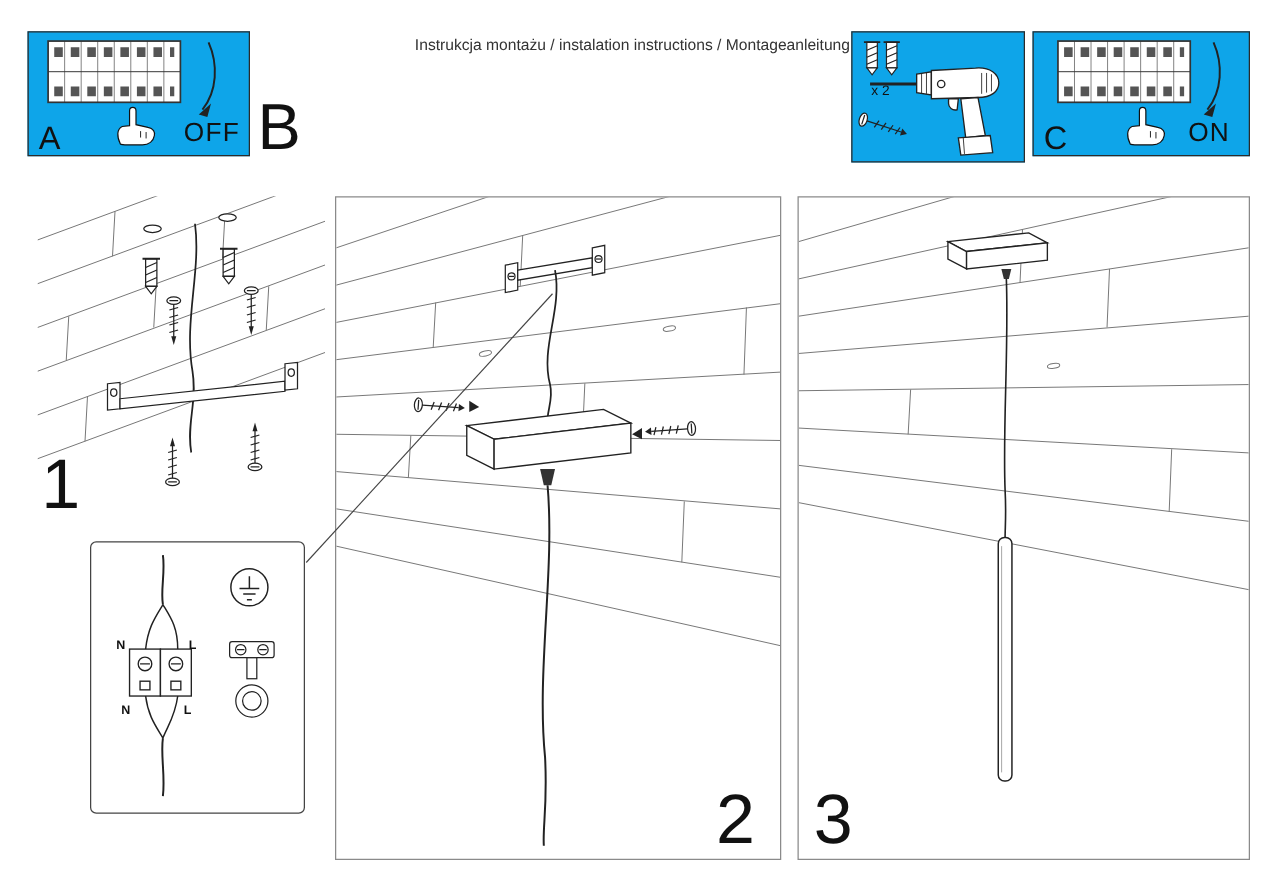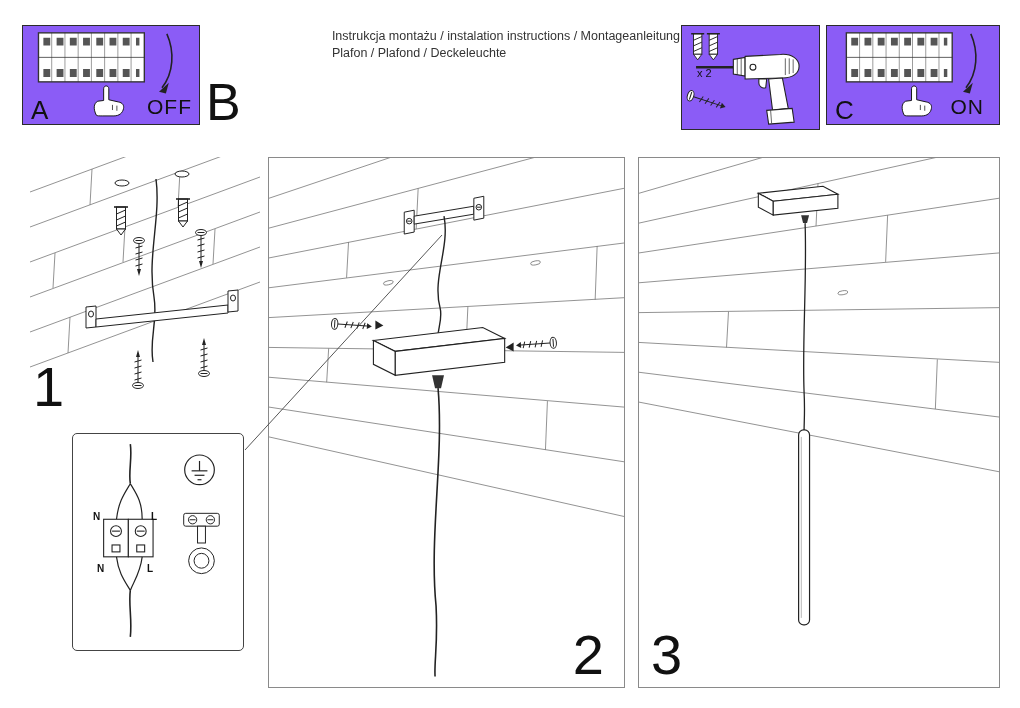--- a/index.html
+++ b/index.html
@@ -1,30 +1,30 @@
 <!DOCTYPE html>
 <html><head>
 <meta charset="utf-8">
 <style>
   *{margin:0;padding:0;box-sizing:border-box}
   html,body{width:1020px;height:708px;background:#fff}
   body{font-family:"Liberation Sans","DejaVu Sans",sans-serif;color:#1a1a1a}
   .page{position:relative;width:1020px;height:708px;background:#fff;overflow:hidden}
   .defs{position:absolute;width:0;height:0;overflow:hidden}
-  .frame{position:absolute;border:1px solid #2b2b2b;background:#8b5cf6}
+  .frame{position:absolute;border:1px solid #2b2b2b;background:#0ea5e9}
   .frame>svg,.panelbox>svg,.panel1>svg,.wirebox>svg{position:absolute;inset:0;width:100%;height:100%}
   .box-a{left:22px;top:25px;width:178px;height:100px}
   .box-tools{left:681px;top:25px;width:139px;height:105px}
   .box-c{left:826px;top:25px;width:174px;height:100px}
   .corner-label{position:absolute;left:8px;bottom:1px;font-size:26px;line-height:1;color:#111}
   .state-label{position:absolute;bottom:7px;font-size:21px;line-height:1;letter-spacing:1px;color:#111}
   .box-a .state-label{right:7px}
   .box-c .state-label{right:15px}
   .big-letter{position:absolute;left:206px;top:76px;font-size:52px;line-height:1;color:#111}
-  .titles{position:absolute;top:28px;right:340px;text-align:left;font-size:12.5px;line-height:17px;color:#333;white-space:nowrap}
+  .titles{position:absolute;top:28px;right:340px;text-align:right;font-size:12.5px;line-height:17px;color:#333;white-space:nowrap}
   .plug-count{position:absolute;left:15px;top:41px;font-size:11px;color:#111}
   .panel1{position:absolute;left:30px;top:157px;width:230px;height:262px}
   .wirebox{position:absolute;left:72px;top:433px;width:172px;height:218px;border:1.2px solid #444;border-radius:5px;background:#fff}
   .wl{position:absolute;font-size:10px;font-weight:bold;color:#111;line-height:1}
   .panelbox{position:absolute;border:1px solid #8a8a8a;background:#fff}
   .panel2{left:268px;top:157px;width:357px;height:531px}
   .panel3{left:638px;top:157px;width:362px;height:531px}
   .step-num{position:absolute;font-size:56px;line-height:1;color:#111}
   .num1{left:3px;bottom:4px}
   .num2{right:20px;bottom:4px}
@@ -97,21 +97,20 @@
       <use href="#g-arrow" transform="translate(134,8)"></use>
     </svg>
     <span class="corner-label">A</span>
     <span class="state-label">OFF</span>
   </div>
 
   <div class="big-letter">B</div>
 
   <div class="titles">
     <div>Instrukcja montażu / instalation instructions / Montageanleitung</div>
-    <div>Plafon / Plafond / Deckeleuchte</div>
   </div>
 
   <div class="frame box-tools">
     <svg viewBox="0 0 139 105">
       <g>
         <use href="#g-anchor" transform="translate(9,6) scale(0.95)"></use>
         <use href="#g-anchor" transform="translate(25,6) scale(0.95)"></use>
       </g>
       <g transform="translate(6,64) rotate(18)">
         <use href="#g-screw-left" transform="rotate(180 21 6)"></use>

